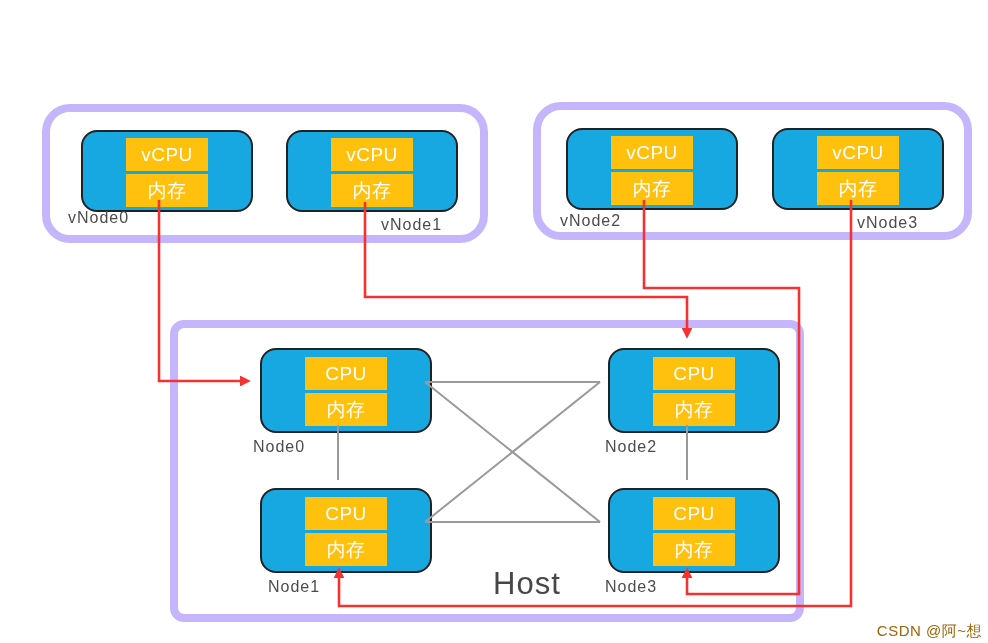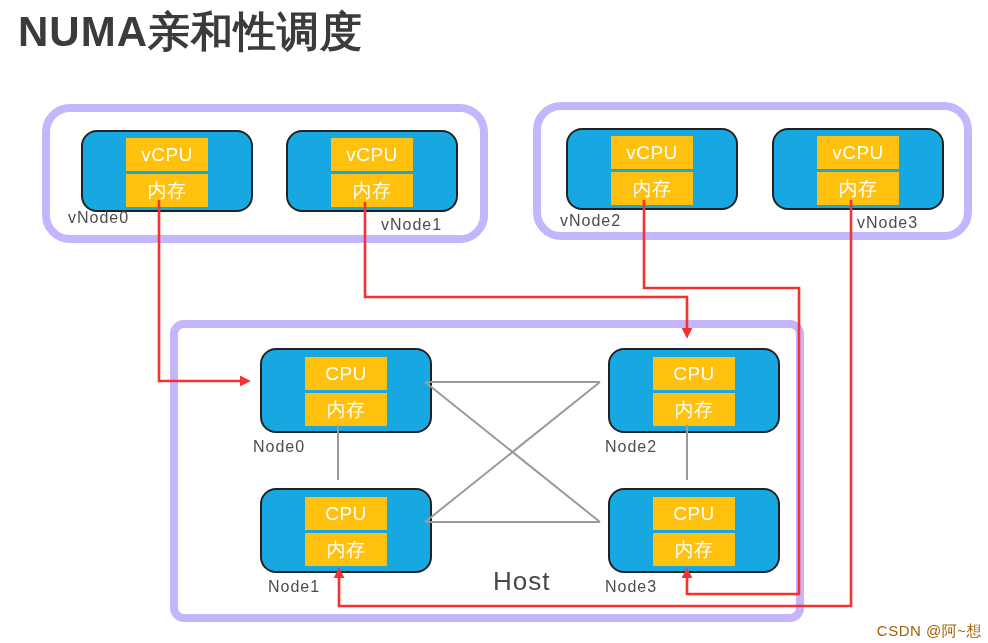--- a/index.html
+++ b/index.html
@@ -29,33 +29,32 @@
   }
   .cell{
     width:82px;height:33px;background:#ffc10d;color:#ffffff;
     display:flex;align-items:center;justify-content:center;
     font-size:19px;letter-spacing:0.5px;
   }
   .node-label{
     position:absolute;font-size:16px;color:#4c4c4c;letter-spacing:1px;white-space:nowrap;
   }
   .host-label{
-    position:absolute;left:315px;top:238px;font-size:26px;color:#474747;letter-spacing:1px;
+    position:absolute;left:315px;top:238px;font-size:31px;color:#474747;letter-spacing:1px;
   }
   .overlay{position:absolute;left:0;top:0;width:988px;height:643px;pointer-events:none;}
   .watermark{
     position:absolute;right:6px;bottom:2px;font-size:15px;color:#a16207;letter-spacing:0.5px;
   }
 </style>
 </head>
 <body>
 
 <div class="canvas">
 
-  <h1 class="page-title">NUMA亲和性调度</h1>
 
   <div class="group vgroup-left">
     <div class="numa-box" style="left:31px;top:18px;">
       <div class="stack">
         <div class="cell">vCPU</div>
         <div class="cell">内存</div>
       </div>
     </div>
     <div class="node-label" style="left:18px;top:97px;">vNode0</div>
 

